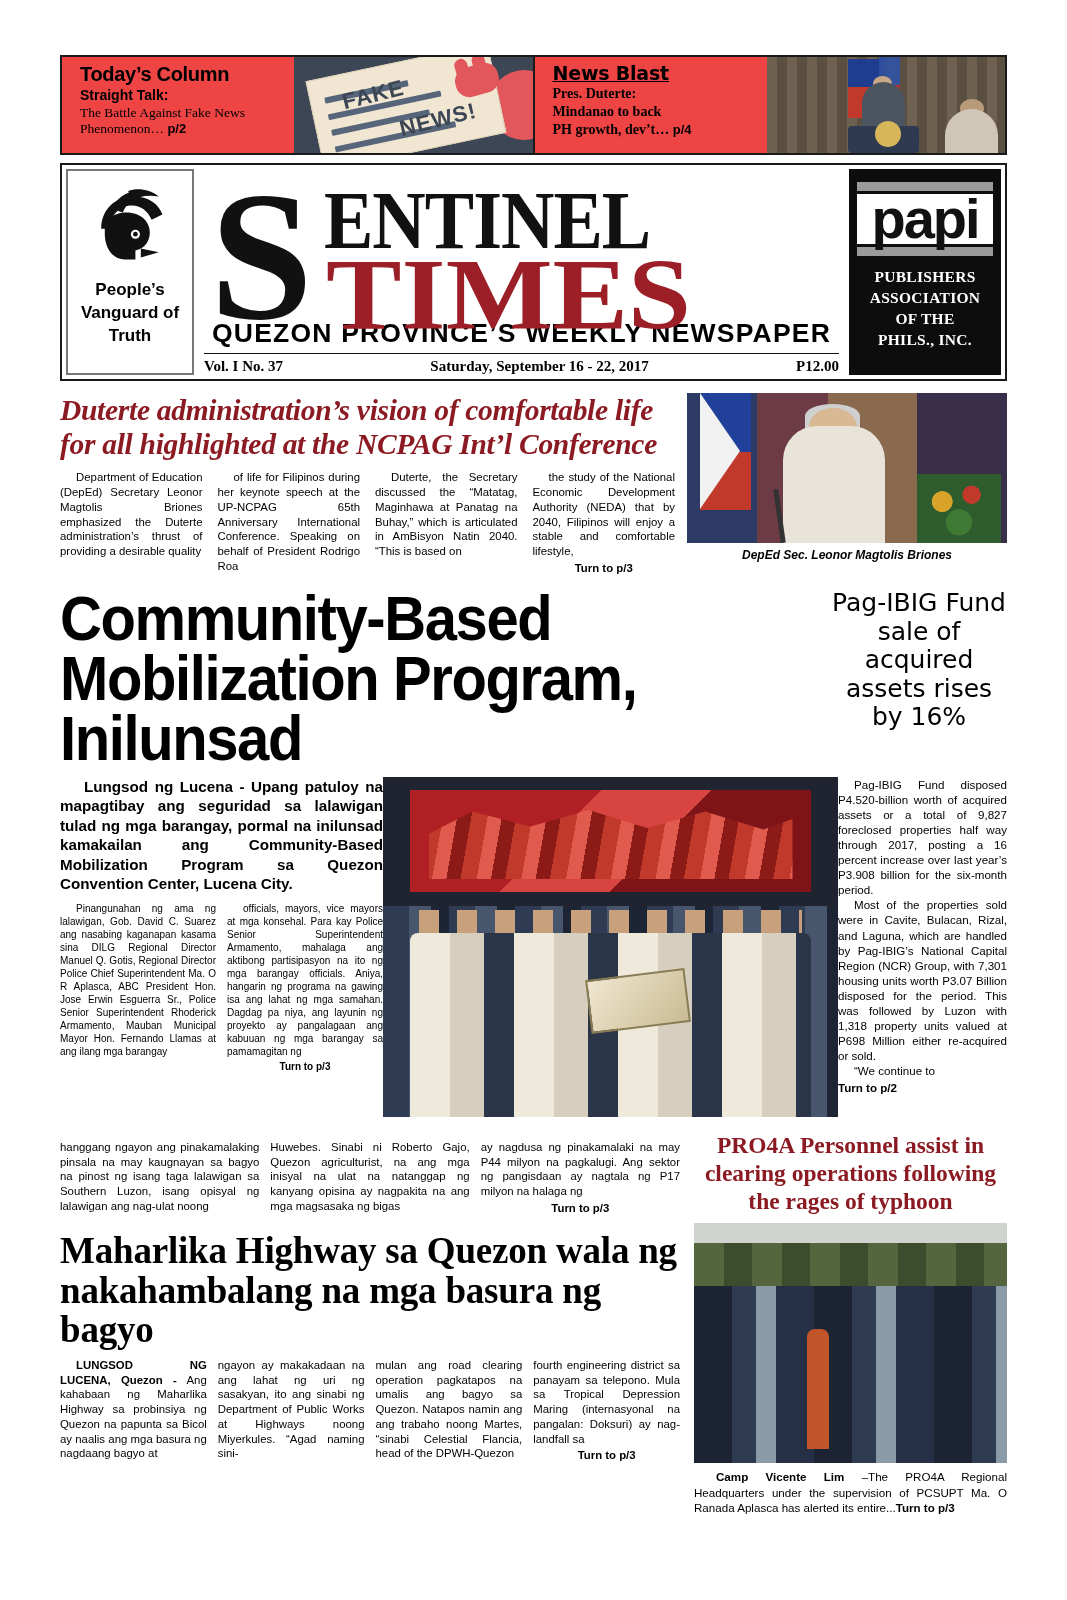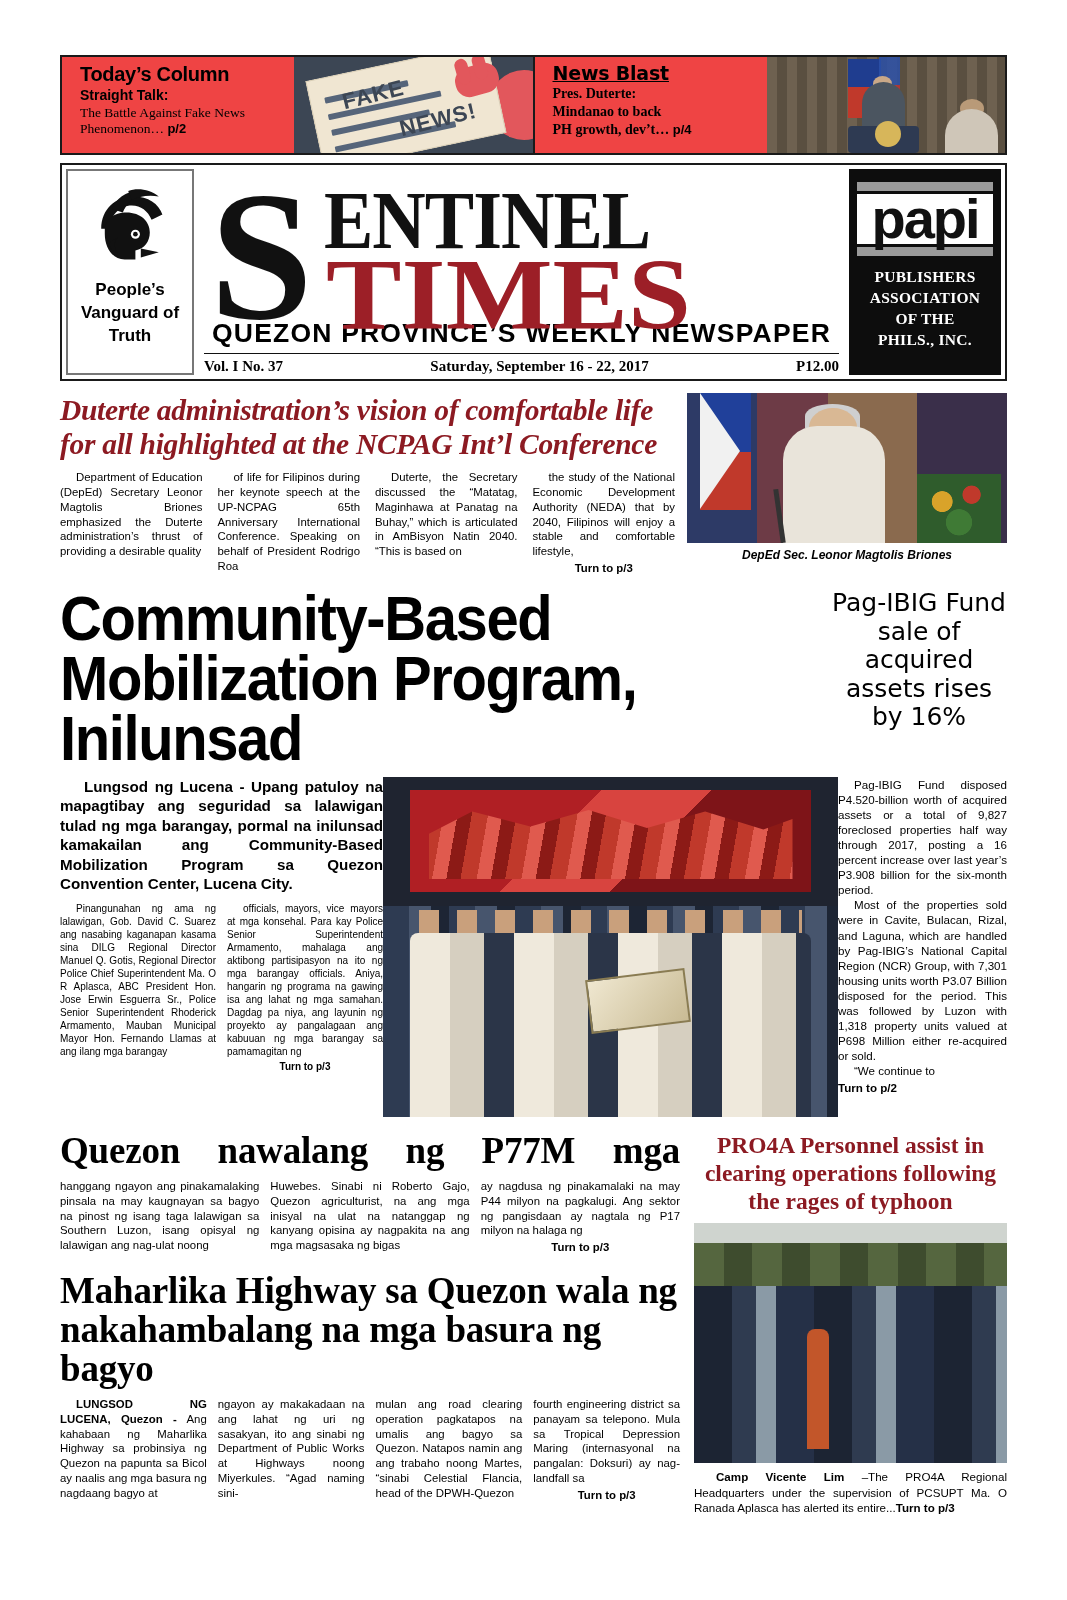--- a/index.html
+++ b/index.html
@@ -438,21 +438,20 @@
       <p>“We continue to</p>
       <p class="turn">Turn to p/2</p>
     </div>
   </div>
 
   <div class="sec2">
 
     <div class="sec2-left">
 
       <div>
-        <div class="hl-serif">Quezon nawalang ng P77M mga</div>
         <div class="cols4b">
           <div class="col">
               <p style="text-indent:0">hanggang ngayon ang pinakamalaking pinsala na may kaugnayan sa bagyo na pinost ng isang taga lalawigan sa Southern Luzon, isang opisyal ng lalawigan ang nag-ulat noong</p>
             </div>
           <div class="col">
               <p style="text-indent:0">Huwebes.
 Sinabi ni Roberto Gajo, Quezon agriculturist, na ang mga inisyal na ulat na natanggap ng kanyang opisina ay nagpakita na ang mga magsasaka ng bigas</p>
             </div>
           <div class="col">
             <p style="text-indent:0">ay nagdusa ng pinakamalaki na may P44 milyon na pagkalugi.

